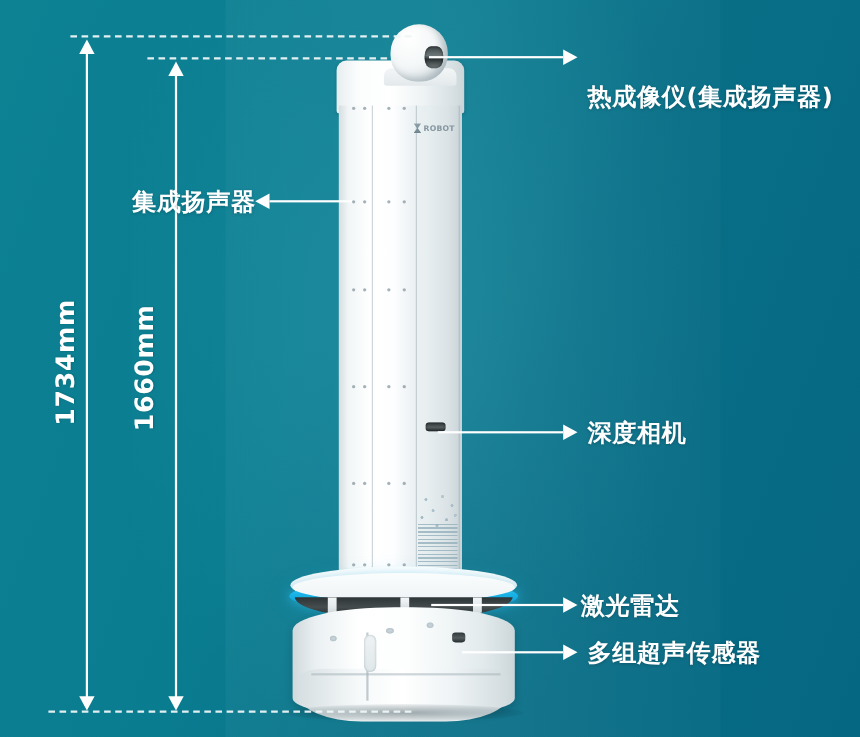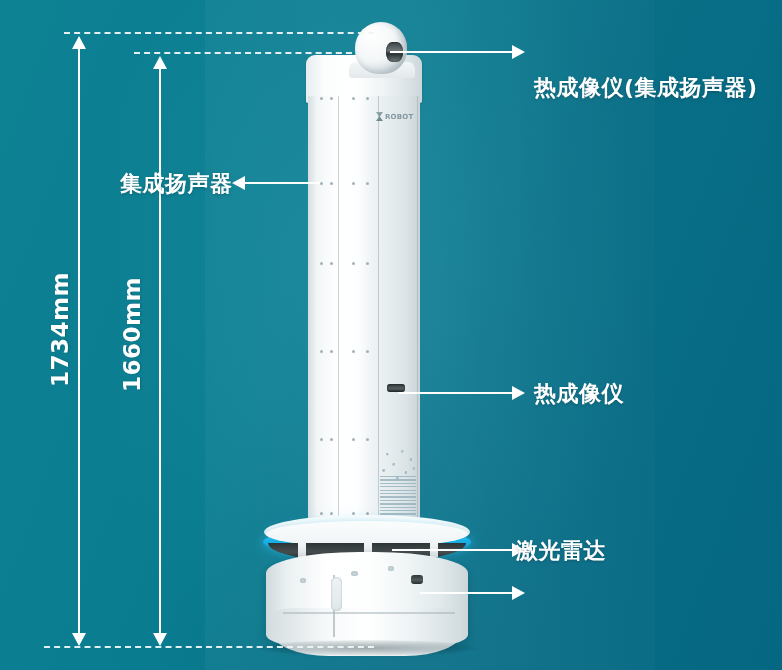--- a/index.html
+++ b/index.html
@@ -403,22 +403,23 @@
   <div class="leader" style="left:390px; top:51px; width:122px;"></div>
   <div class="leader-arrow-right" style="left:512px; top:45px;"></div>
   <div class="callout" style="left:534px; top:38px;margin-top:35px;">热成像仪(集成扬声器)</div>
 
   <div class="leader" style="left:245px; top:182px; width:75px;"></div>
   <div class="leader-arrow-left" style="left:232px; top:176px;"></div>
   <div class="callout" style="left:120px; top:169px;">集成扬声器</div>
 
   <div class="leader" style="left:398px; top:392px; width:114px;"></div>
   <div class="leader-arrow-right" style="left:512px; top:386px;"></div>
-  <div class="callout" style="left:534px; top:379px;">热成像仪</div>
+  <div class="callout" style="left:534px; top:379px;">深度相机</div>
 
   <div class="leader" style="left:392px; top:549px; width:120px;"></div>
   <div class="leader-arrow-right" style="left:512px; top:543px;"></div>
-  <div class="callout" style="left:516px; top:536px;font-family:Liberation Mono, monospace;">激光雷达</div>
+  <div class="callout" style="left:528px; top:536px;font-family:Liberation Mono, monospace;">激光雷达</div>
 
   <div class="leader" style="left:420px; top:592px; width:92px;"></div>
   <div class="leader-arrow-right" style="left:512px; top:586px;"></div>
+  <div class="callout" style="left:534px; top:579px;">多组超声传感器</div>
 
 </div>
 
 </body></html>

